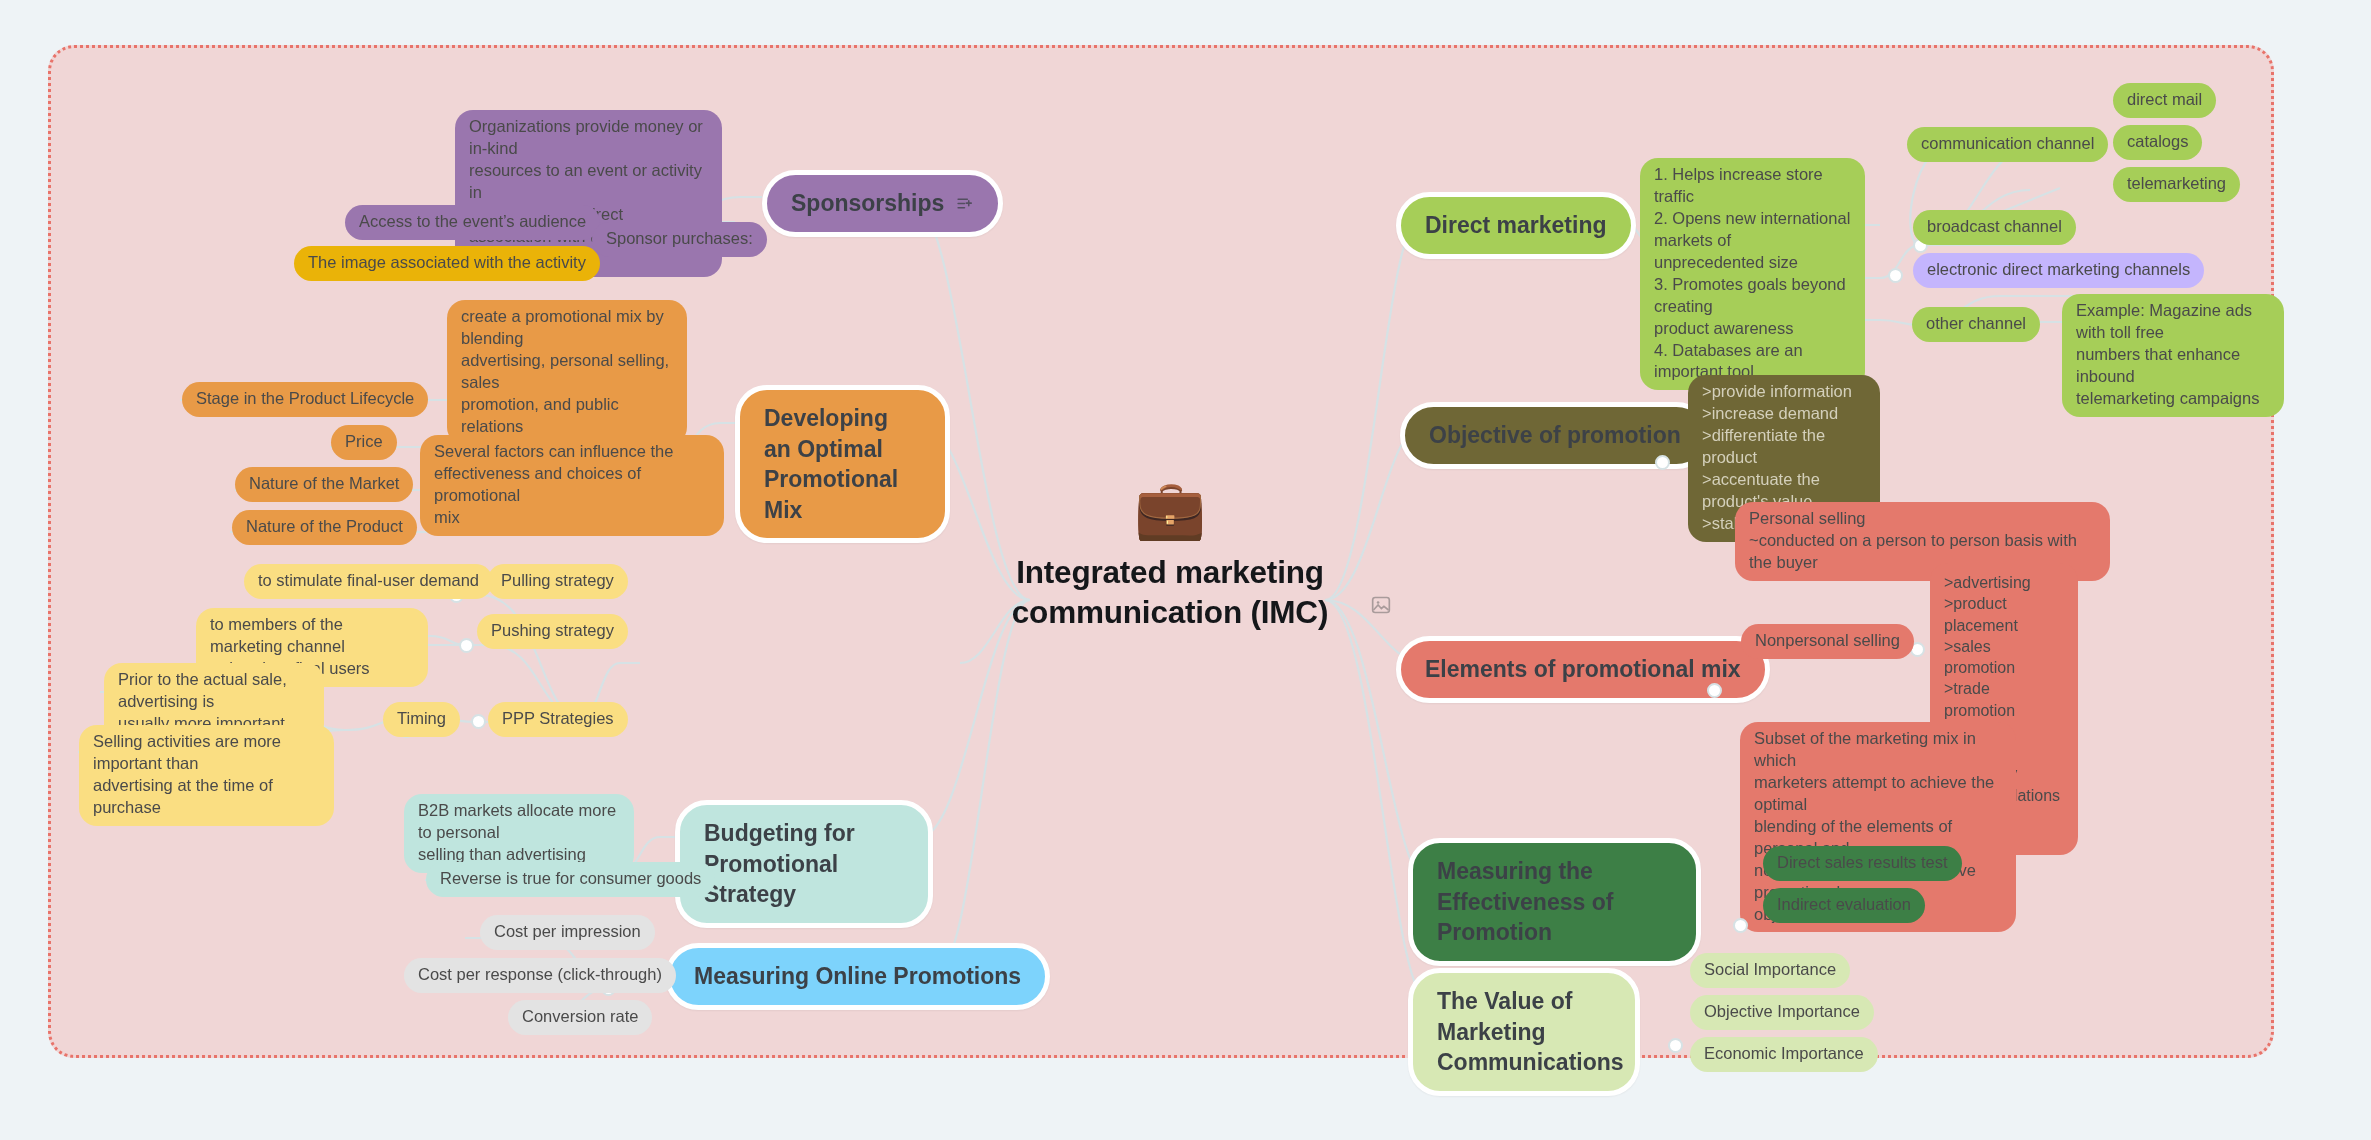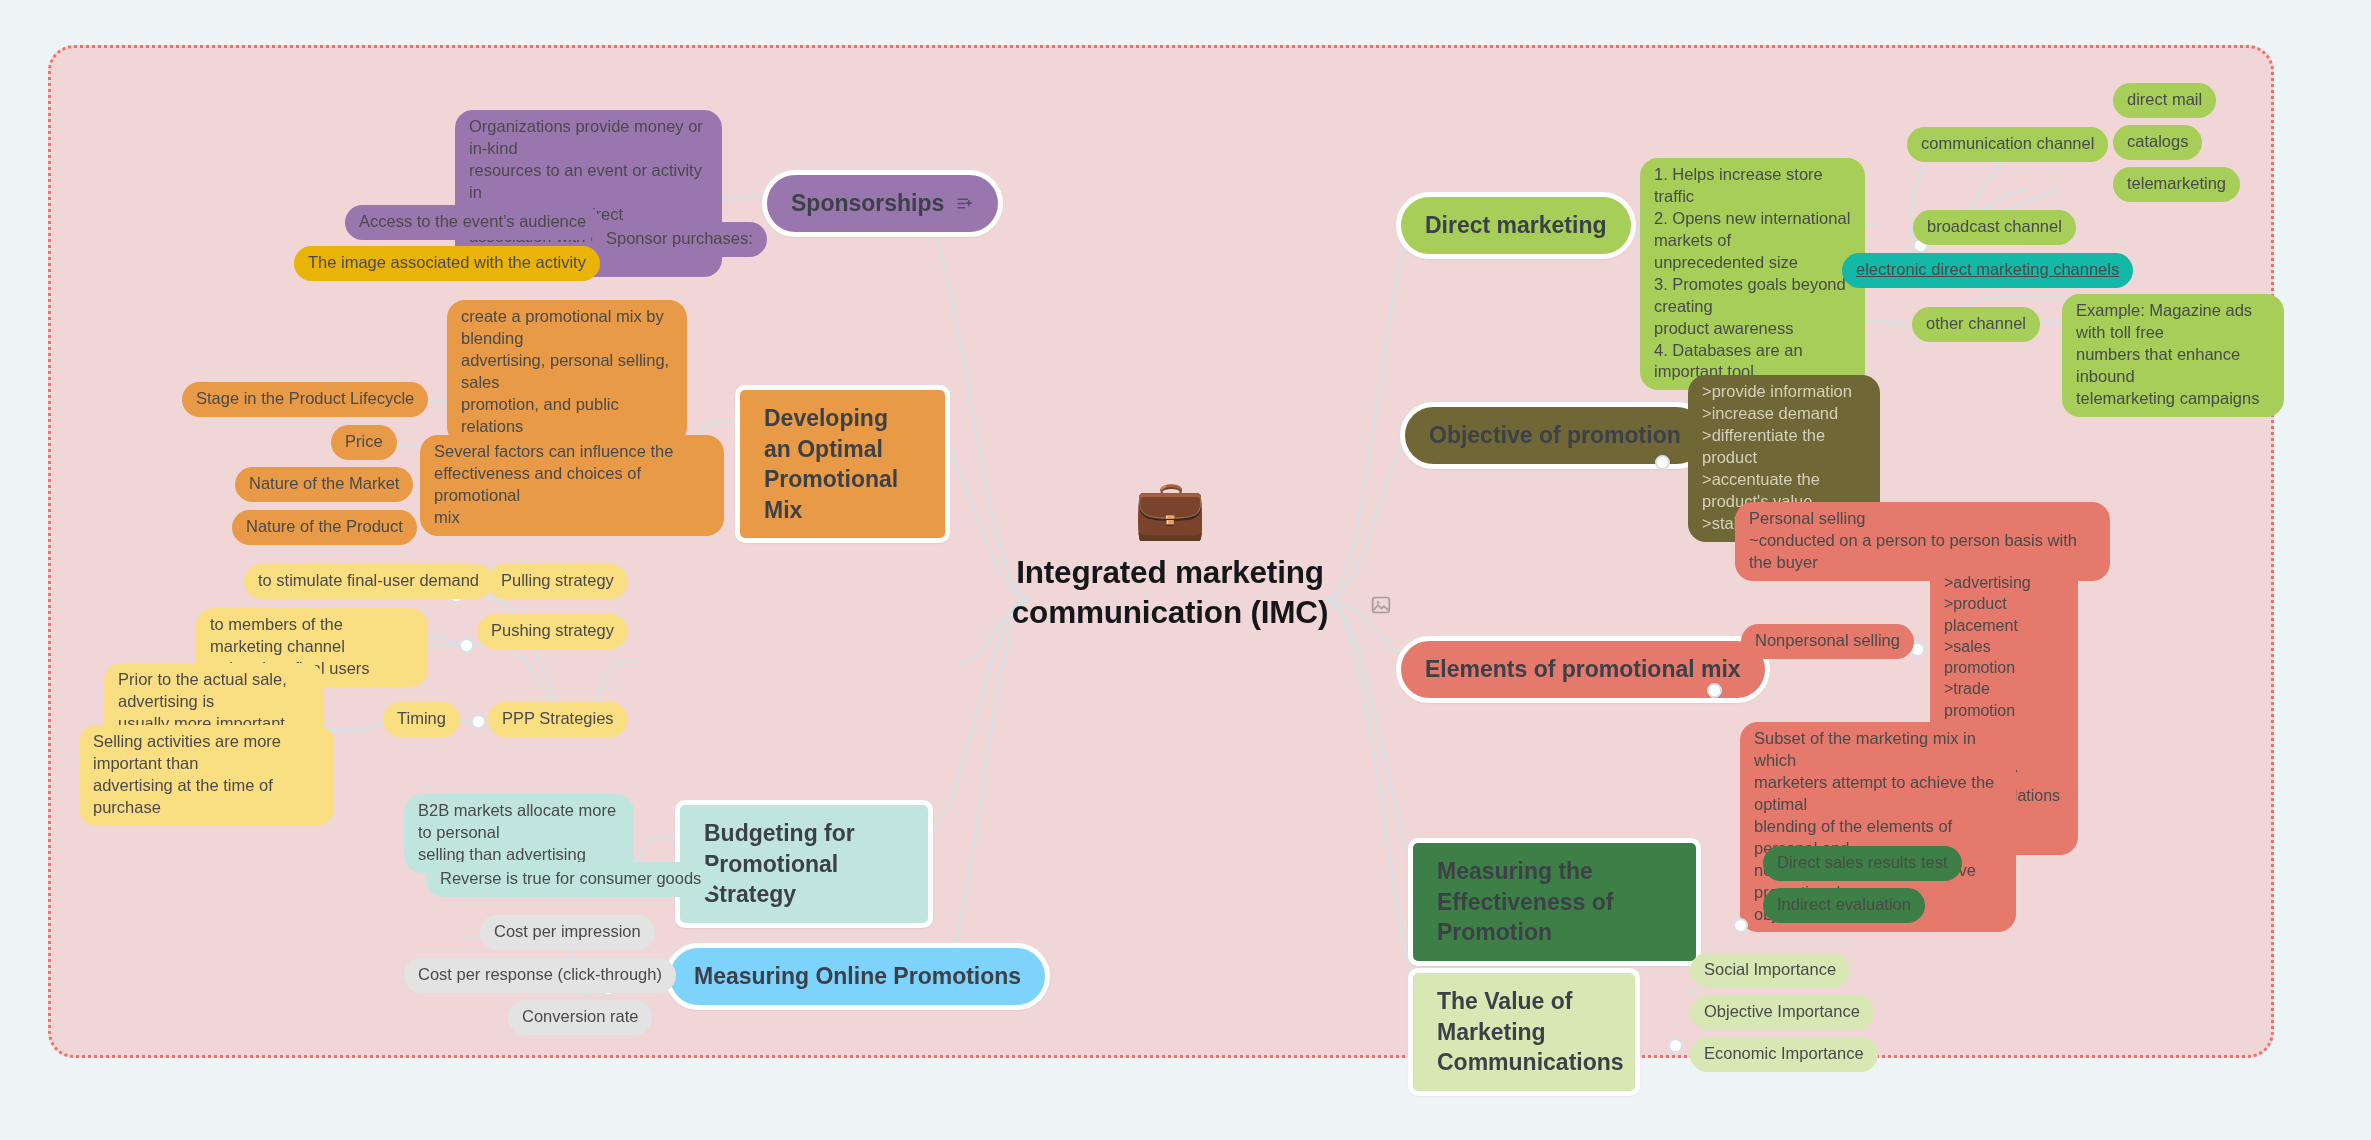--- a/index.html
+++ b/index.html
@@ -37,21 +37,21 @@
   
   .branch{
     border-radius:999px;
     border:5px solid #ffffff;
     font-weight:bold;
     color:#3c4147;
     font-size:23px;
     padding:13px 24px;
     box-shadow:0 1px 2px rgba(0,0,0,.05);
   }
-  .branch.tall{border-radius:10px;}
+  .branch.tall{border-radius:32px;}
   .dot{
     position:absolute;width:15px;height:15px;border-radius:50%;
     background:#ffffff;border:2px solid #d6e2e5;box-sizing:border-box;
   }
   #center{
     position:absolute;
     width:420px;text-align:center;
     left:960px;top:480px;
     display:flex;flex-direction:column;align-items:center;
   }
@@ -238,21 +238,21 @@
 2. Opens new international markets of
 unprecedented size
 3. Promotes goals beyond creating
 product awareness
 4. Databases are an important tool</div>
   <div class="node pill" style="left:1907px;top:127px;background:#a6ce58;">communication channel</div>
   <div class="node pill" style="left:2113px;top:83px;background:#a6ce58;">direct mail</div>
   <div class="node pill" style="left:2113px;top:125px;background:#a6ce58;">catalogs</div>
   <div class="node pill" style="left:2113px;top:167px;background:#a6ce58;">telemarketing</div>
   <div class="node pill" style="left:1913px;top:210px;background:#a6ce58;">broadcast channel</div>
-  <div class="node pill" style="left:1842px;top:253px;background:#14b8a6;text-decoration:underline;">electronic direct marketing channels</div>
+  <div class="node pill" style="left:1913px;top:253px;background:#c4b5fd;">electronic direct marketing channels</div>
   <div class="node pill" style="left:1912px;top:307px;background:#a6ce58;">other channel</div>
   <div class="node pill multi" style="left:2062px;top:294px;width:222px;background:#a6ce58;">Example: Magazine ads with toll free
 numbers that enhance inbound
 telemarketing campaigns</div>
 
   <div class="node branch" style="left:1400px;top:402px;background:#6f6736;">
     <span>Objective of promotion</span>
   </div>
   <div class="dot" style="left:1655px;top:455px;"></div>
 

